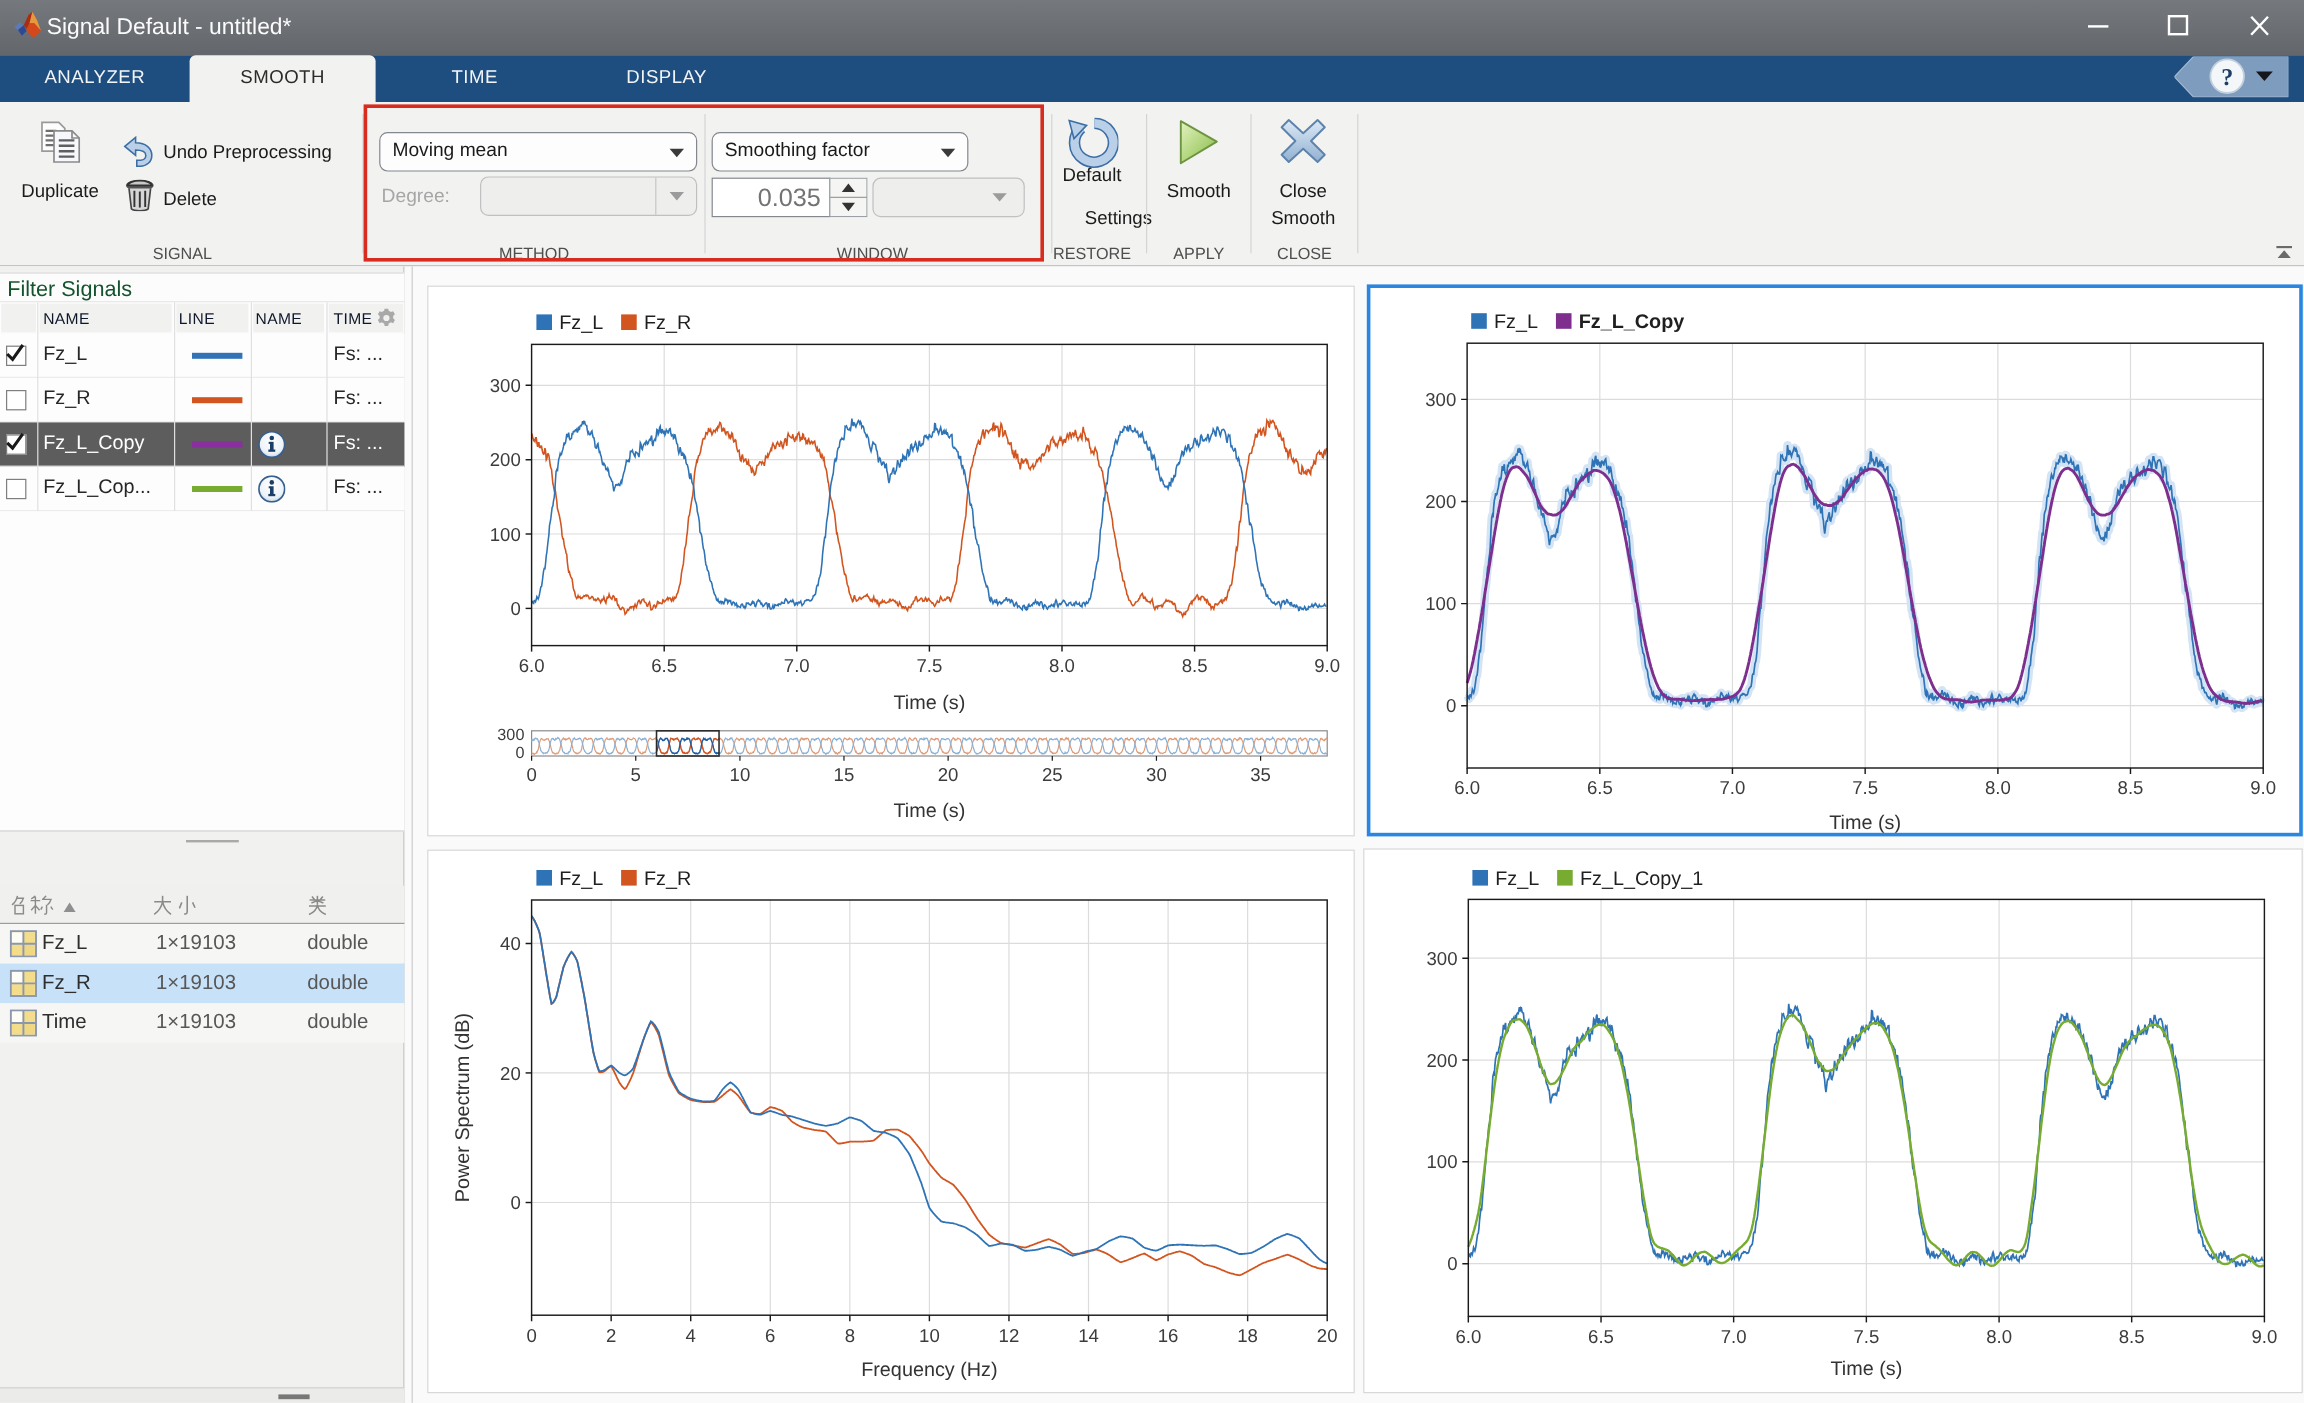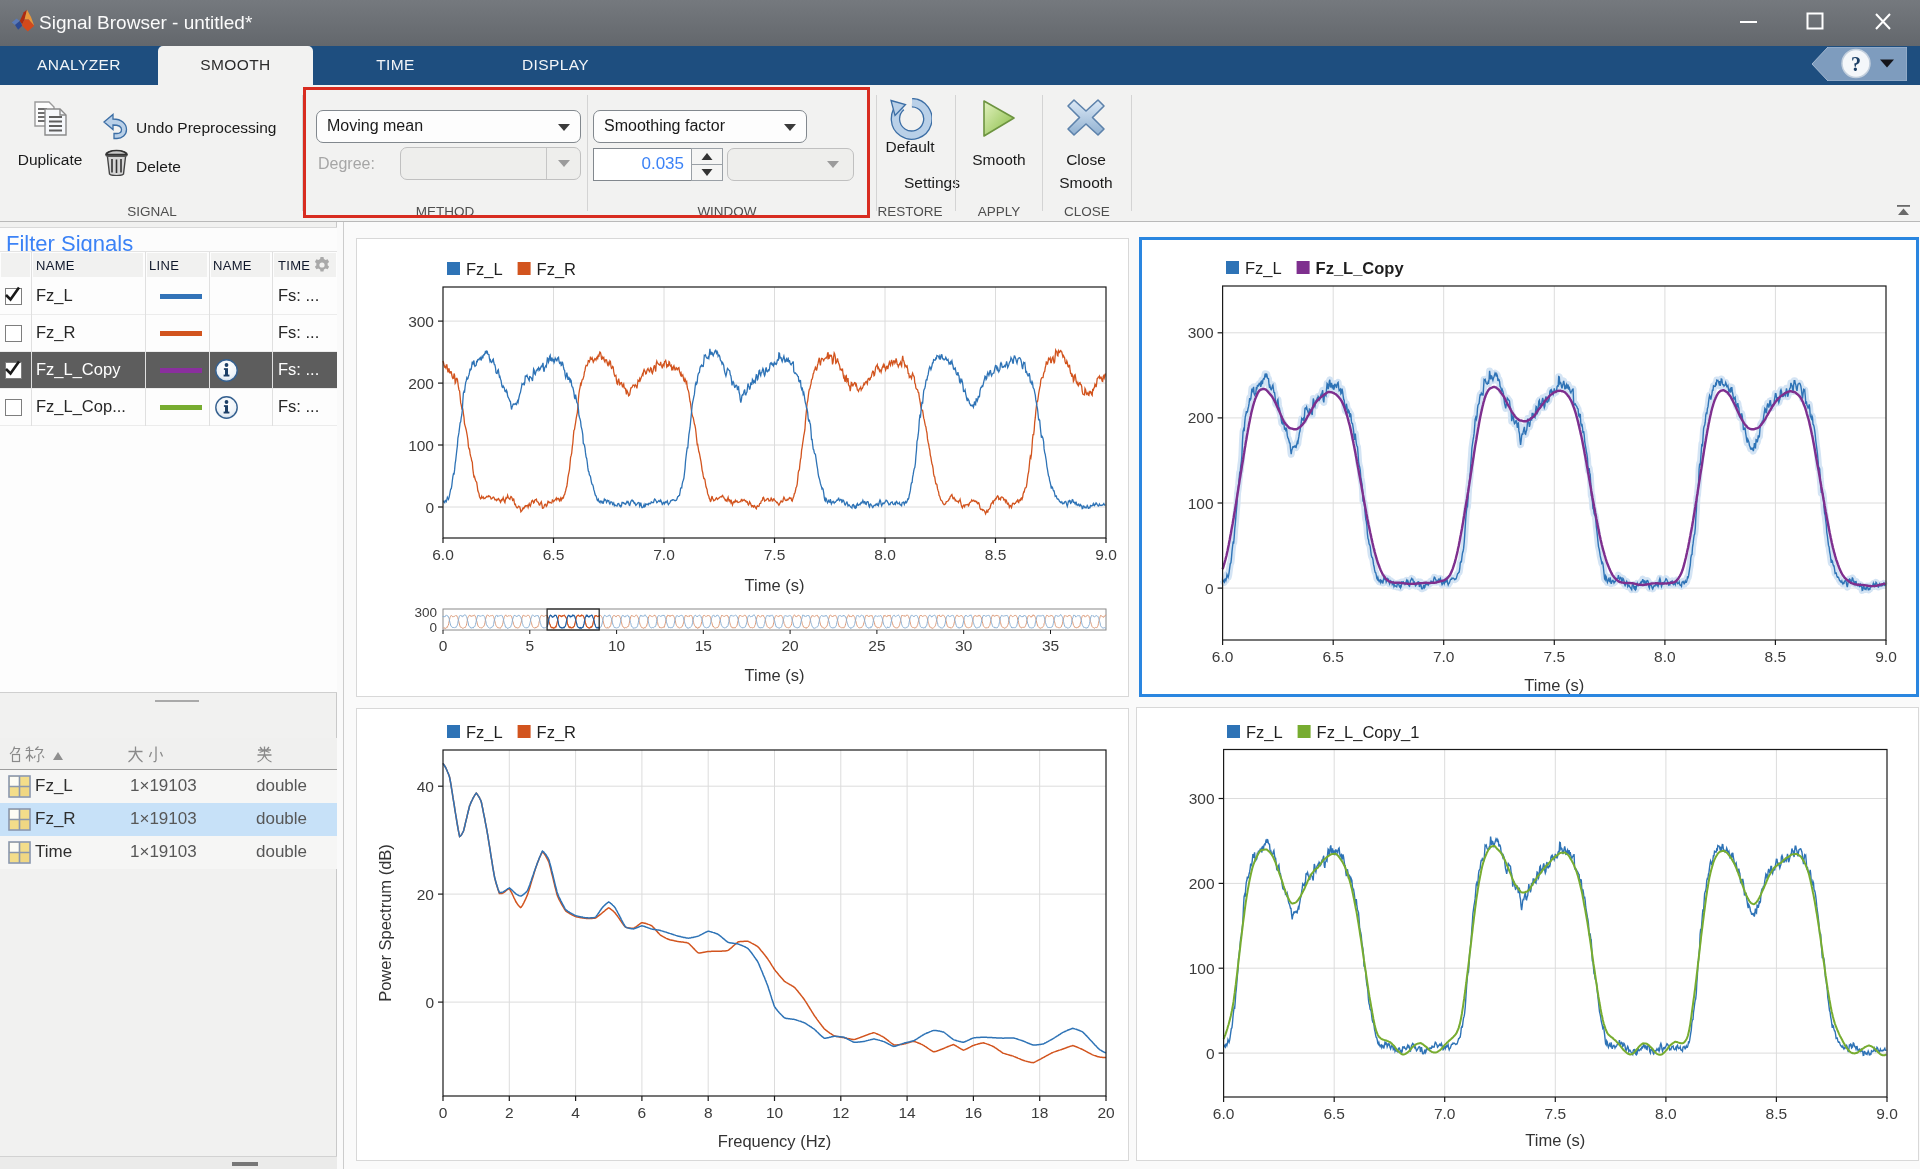--- a/index.html
+++ b/index.html
@@ -16,26 +16,26 @@
 .glabel{top:204px;font-size:13.5px;color:#4e4e4e;text-align:center;}
 .btxt{font-size:15.5px;color:#1a1a1a;}
 .combo{position:absolute;height:33px;background:#fdfdfd;border:1px solid #82888e;border-radius:7px;}
 .combo .arr{position:absolute;right:10px;top:13px;width:0;height:0;border-left:6px solid transparent;border-right:6px solid transparent;border-top:7px solid #3a3a3a;}
 .combo.dis{background:#eeeeec;border-color:#c0c0c0;}
 .combo.dis .arrbox{position:absolute;right:0;top:0;width:34px;height:31px;border-left:1px solid #c6c6c6;}
 .combo.dis .arr{border-top-color:#9b9b9b;right:10px;}
 .combo span{position:absolute;left:10px;top:6px;font-size:16px;color:#1a1a1a;}
 #redbox{left:303px;top:87px;width:567px;height:131px;border:3px solid #d82c20;}
 #spin-num{left:593px;top:148px;width:99px;height:33px;background:#fff;border:1px solid #82888e;}
-#spin-num span{position:absolute;right:7px;top:5px;font-size:17px;color:#3b82f6;}
+#spin-num span{position:absolute;right:7px;top:5px;font-size:21px;color:#737373;}
 #main-bg{left:0;top:222px;width:1920px;height:947px;background:#fafafa;}
 #sidebar{left:0;top:222px;width:337px;height:947px;background:#f1f1f0;border-right:1px solid #c9c9c9;}
 #sb-line2{left:343px;top:222px;width:1px;height:947px;background:#cccccc;}
 #fs-title{left:0px;top:227px;width:337px;height:25px;background:#fcfcfc;border-top:1px solid #d9d9d9;border-bottom:1px solid #e3e3e3;}
-#fs-title span{position:absolute;left:6px;top:3px;font-size:22px;color:#3b82f6;}
+#fs-title span{position:absolute;left:6px;top:3px;font-size:18px;color:#14532d;}
 #fs-head{left:0px;top:252px;width:337px;height:26px;background:#fdfdfd;}
 .fshc{position:absolute;top:258px;font-size:13px;color:#0f172a;letter-spacing:0.3px;}.fshcell{position:absolute;top:253px;height:24px;background:#f1f1f0;}
 #fs-body{left:0px;top:278px;width:337px;height:148px;background:#fff;}
 .fsrow{position:absolute;left:0;width:337px;height:37px;background:#fdfdfd;border-bottom:1px solid #ececec;}
 .fsrow.sel{background:#5d5d5d;}
 .fsname{position:absolute;left:36px;top:8px;font-size:16.5px;color:#262626;}
 .fsrow.sel .fsname,.fsrow.sel .fsfs{color:#ffffff;}
 .fsfs{position:absolute;left:278px;top:8px;font-size:16.5px;color:#262626;}
 .fsline{position:absolute;left:160px;top:16px;width:42px;height:5px;}
 .colsep{position:absolute;top:252px;width:1px;height:174px;background:#e0e0e0;}
@@ -57,21 +57,21 @@
 </style></head><body>
 <div id="app">
 <div id="titlebar" class="abs"></div>
 <svg class="abs" style="left:11px;top:9px" width="24" height="24" viewBox="0 0 30 28">
       <polygon points="1,16 7,11 11,14 5,19" fill="#5a7ab8"></polygon>
       <polygon points="5,19 11,14 14,20 9,25" fill="#2c4a94"></polygon>
       <polygon points="11,14 16,3 20,0 17,12 14,18" fill="#ad2b11"></polygon>
       <polygon points="20,0 25,9 29,20 22,12 17,12" fill="#e9973c"></polygon>
       <polygon points="17,12 22,12 29,20 21,27 14,20 14,18" fill="#d3491b"></polygon>
     </svg>
-<div id="title-text" class="abs">Signal Browser - untitled*</div>
+<div id="title-text" class="abs">Signal Default - untitled*</div>
 <svg class="abs" style="left:1730px;top:0px" width="190" height="46" viewBox="0 0 190 46">
       <rect x="10" y="21" width="17" height="2" fill="#fff"></rect>
       <rect x="77.5" y="13.5" width="15" height="15" fill="none" stroke="#fff" stroke-width="2"></rect>
       <path d="M146 14 L160 29 M160 14 L146 29" stroke="#fff" stroke-width="2"></path>
     </svg>
 <div id="tabbar" class="abs"></div>
 <div class="tabtxt abs" style="left:0px;width:158px;text-align:center">ANALYZER</div>
 <div id="tab-active" class="abs">
       <span>SMOOTH</span>
     </div>

